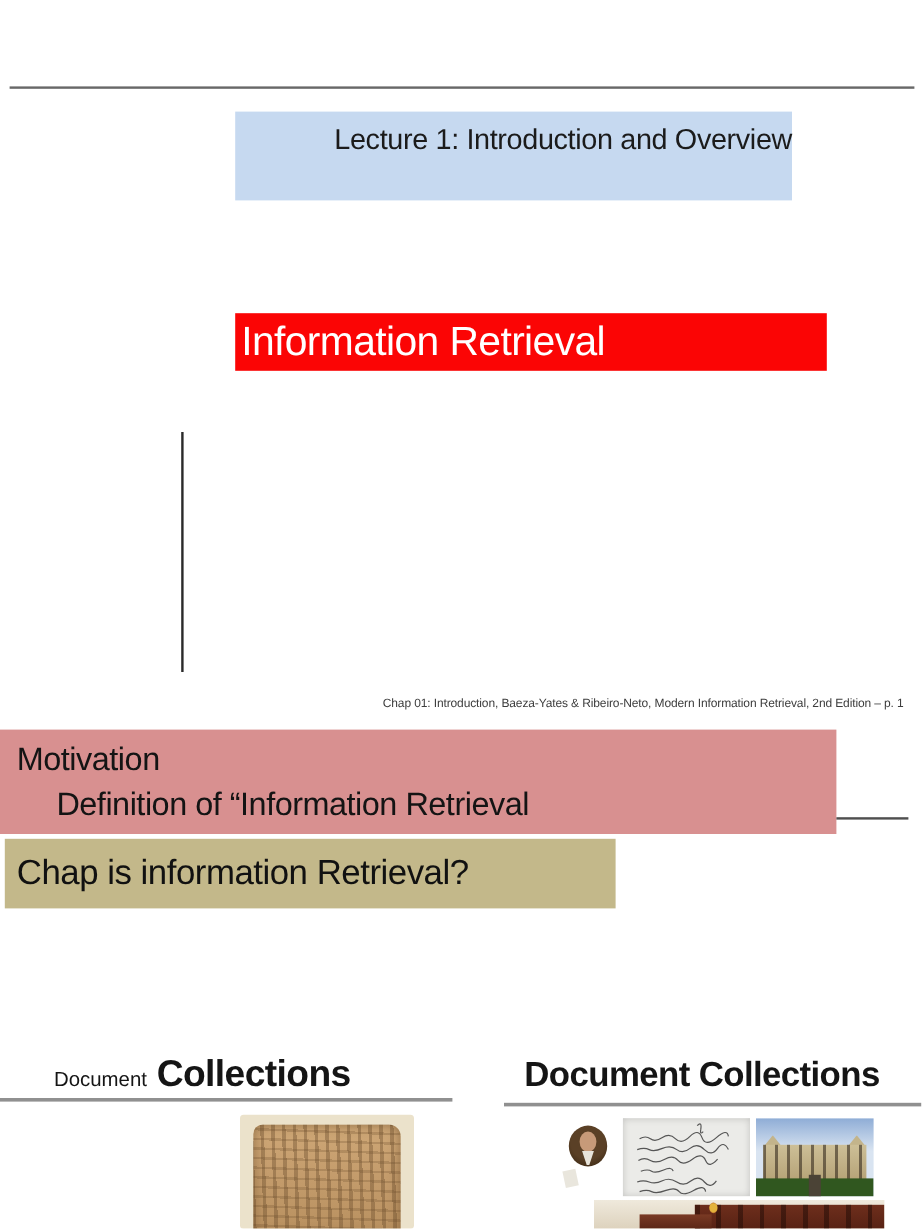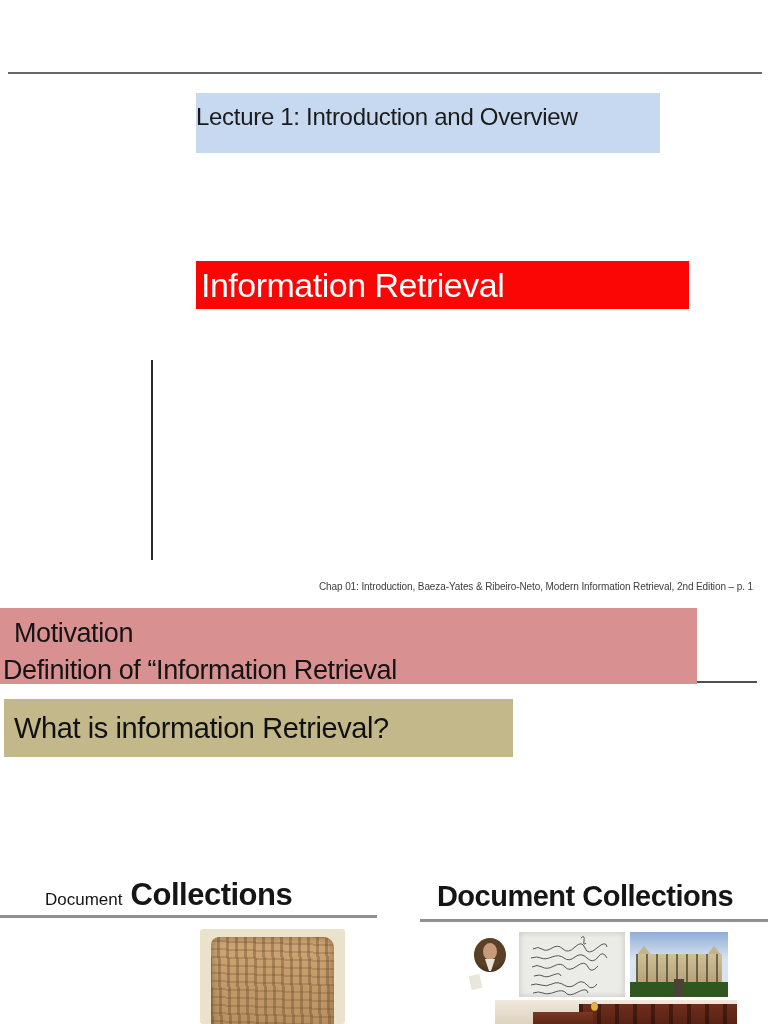--- a/index.html
+++ b/index.html
@@ -1,37 +1,37 @@
 <!DOCTYPE html>
 <html><head>
 <meta charset="utf-8">
 <style>
   html,body{margin:0;padding:0;background:#ffffff;}
   .page{position:relative;width:768px;height:1024px;background:#ffffff;overflow:hidden;
         font-family:"Liberation Sans",sans-serif;color:#1a1a1a;}
 
   .top-rule{position:absolute;left:8px;top:72px;width:754px;height:2px;background:#686868;}
 
-  .title-box{position:absolute;left:196px;top:93px;width:464px;height:60px;background:#c6d9f0;
-             text-align:left;font-size:24px;line-height:35px;padding-top:6px;box-sizing:border-box;
+  .title-box{position:absolute;left:196px;top:93px;width:464px;height:74px;background:#c6d9f0;
+             text-align:right;font-size:24px;line-height:35px;padding-top:6px;box-sizing:border-box;
              color:#1b1b1b;letter-spacing:-0.3px;}
 
   .red-banner{position:absolute;left:196px;top:261px;width:493px;height:48px;background:#fb0505;
               color:#ffffff;font-size:34px;line-height:48px;padding-left:5px;box-sizing:border-box;
               letter-spacing:-0.5px;white-space:nowrap;}
 
   .v-line{position:absolute;left:151px;top:360px;width:2px;height:200px;background:#2a2a2a;}
 
   .citation{position:absolute;right:15px;top:581px;font-size:10px;color:#3d3d3d;
             letter-spacing:-0.1px;white-space:nowrap;}
 
-  .motivation-box{position:absolute;left:0;top:608px;width:697px;height:76px;background:#d89090;
+  .motivation-box{position:absolute;left:0;top:608px;width:697px;height:87px;background:#d89090;
                   font-size:27px;color:#141414;letter-spacing:-0.4px;}
   .motivation-box .l1{padding:7px 0 0 14px;line-height:36px;}
-  .motivation-box .l2{padding-left:3px;line-height:38px;}
+  .motivation-box .l2{padding-left:3px;line-height:38px;margin-left:44px;}
 
   .side-rule{position:absolute;left:697px;top:681px;width:60px;height:2px;background:#4f4f4f;}
 
   .question-box{position:absolute;left:4px;top:699px;width:509px;height:58px;background:#c3b88a;
                 font-size:29px;line-height:58px;padding-left:10px;box-sizing:border-box;
                 color:#111;letter-spacing:-0.4px;white-space:nowrap;}
 
   .definition-box{position:absolute;left:85px;top:760px;width:665px;height:112px;background:#7da6d8;
                   font-size:23px;line-height:36px;padding:4px 0 0 9px;box-sizing:border-box;
                   color:#16162a;letter-spacing:-0.2px;}
@@ -109,21 +109,21 @@
   <div class="v-line"></div>
 
   <div class="citation">Chap 01: Introduction, Baeza-Yates &amp; Ribeiro-Neto, Modern Information Retrieval, 2nd Edition – p. 1</div>
 
   <div class="motivation-box">
     <div class="l1">Motivation</div>
     <div class="l2">Definition of “Information Retrieval</div>
   </div>
   <div class="side-rule"></div>
 
-  <div class="question-box">What is information Retrieval?</div>
+  <div class="question-box">Chap is information Retrieval?</div>
 
 
   <div class="left-heading"><span class="small">Document</span><span class="large"> Collections</span></div>
   <div class="left-rule"></div>
 
   <div class="right-heading">Document Collections</div>
   <div class="right-rule"></div>
 
   <div class="photo tablet">
     <div class="clay"></div>

